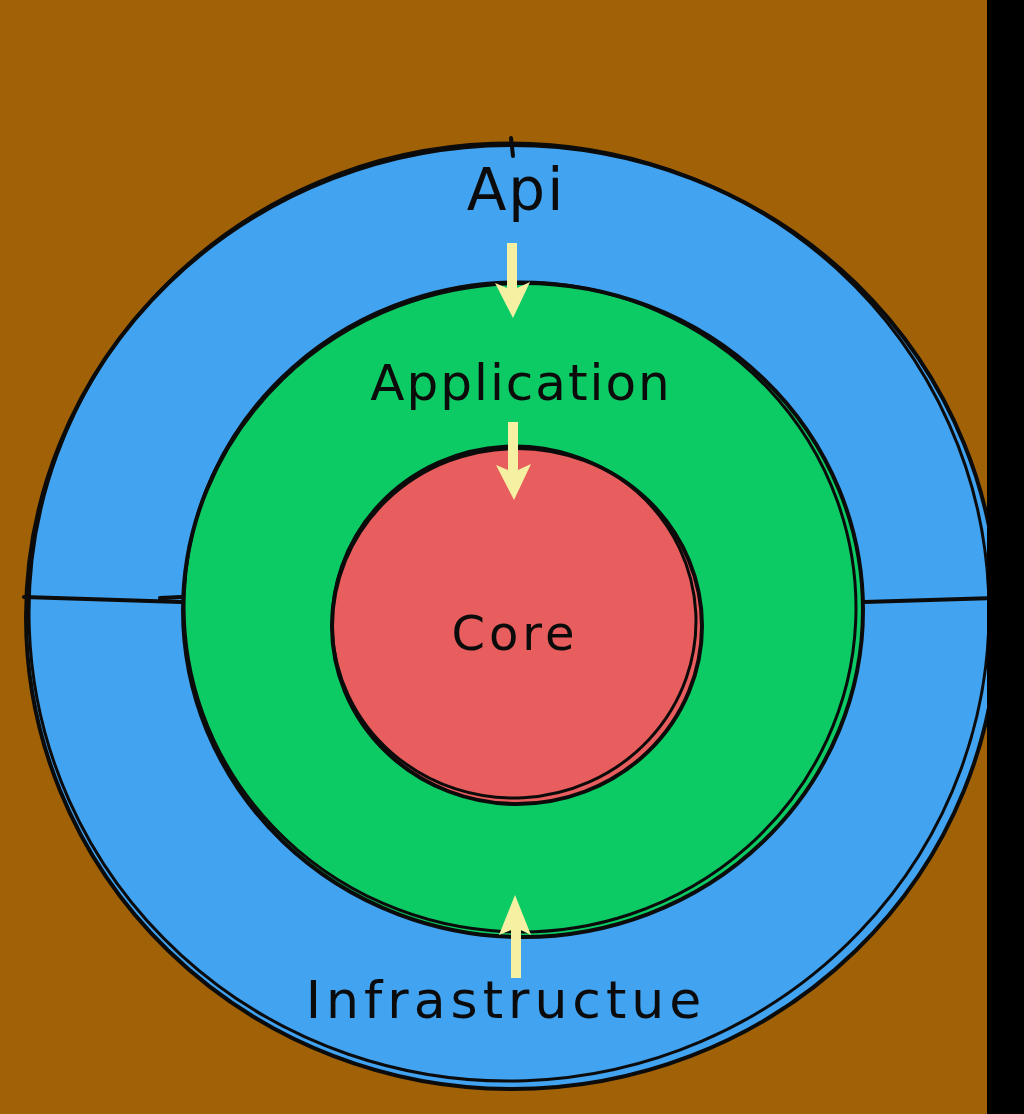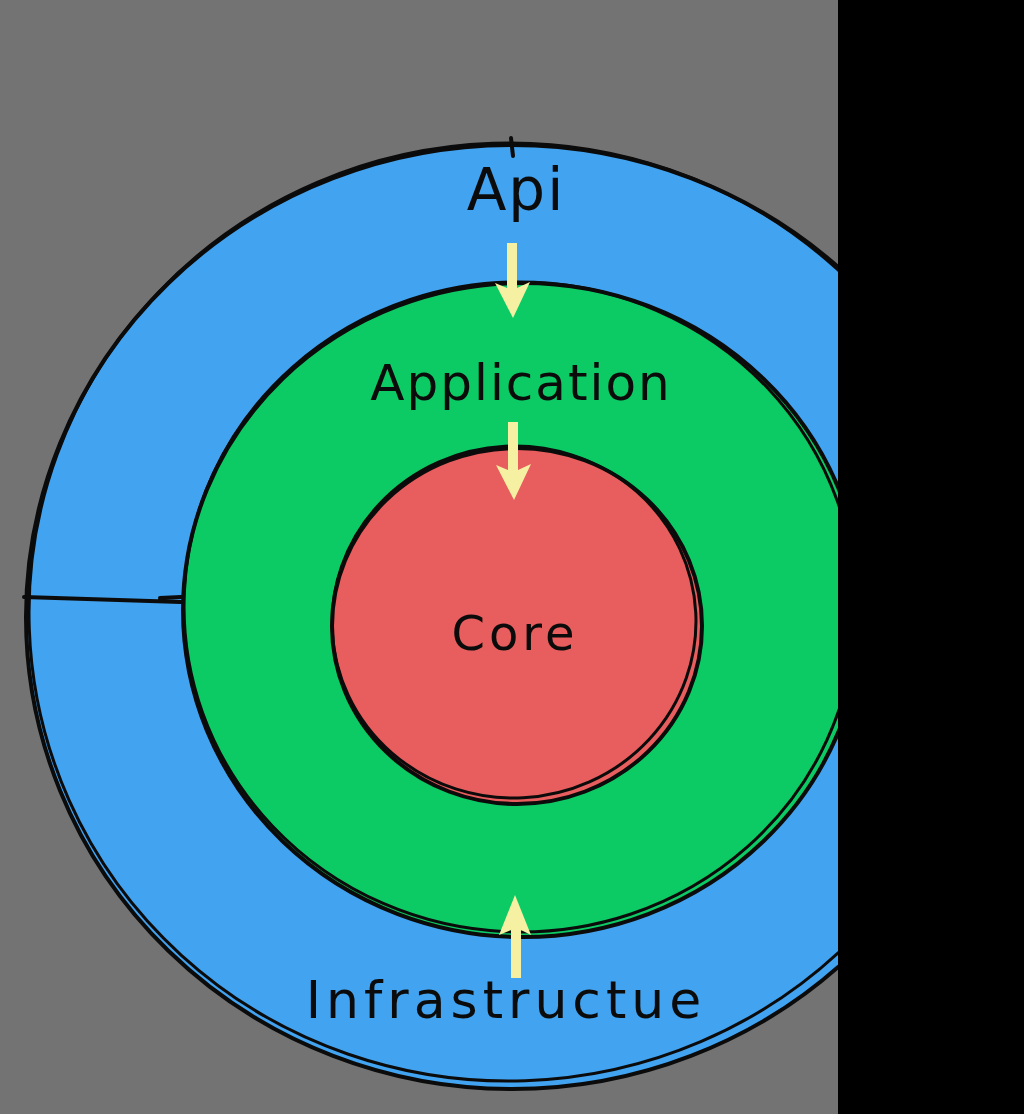--- a/index.html
+++ b/index.html
@@ -2,23 +2,23 @@
 <html><head>
 <meta charset="utf-8">
 <style>
   html, body {
     margin: 0;
     padding: 0;
     background: #000;
   }
   .stage {
     position: relative;
-    width: 838px;
+    width: 987px;
     height: 1114px;
-    background: #737373;
+    background: #a16207;
     overflow: hidden;
   }
   svg { display: block; }
   .lbl {
     font-family: "DejaVu Sans", "Liberation Sans", sans-serif;
     fill: #0b0b0b;
     font-weight: 500;
   }
 </style>
 </head>

